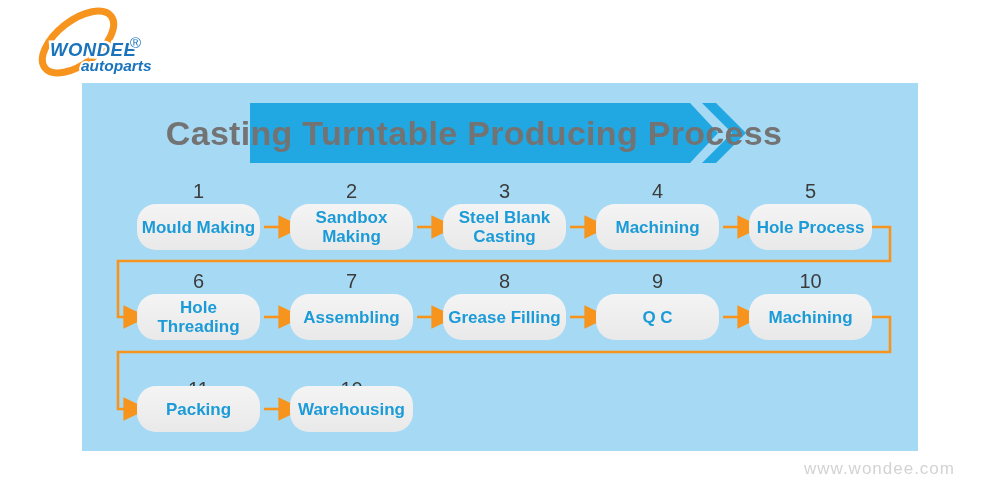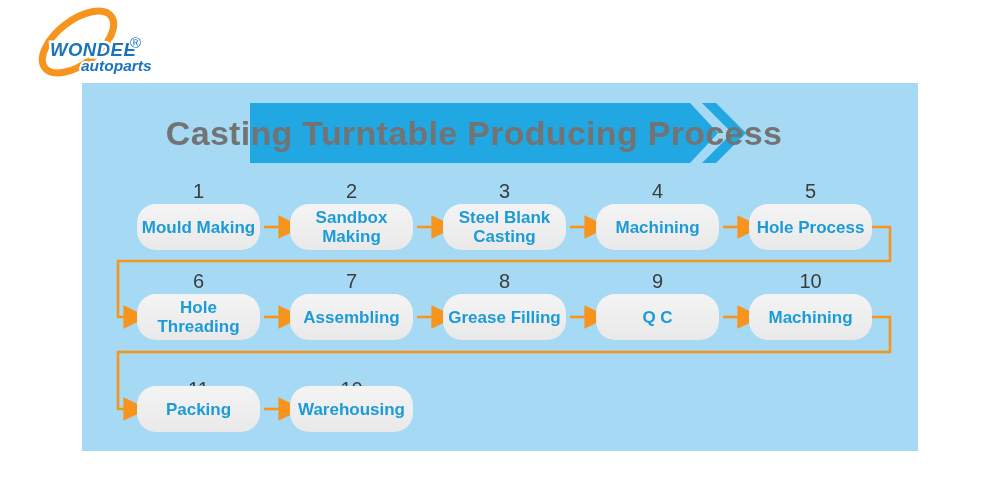--- a/index.html
+++ b/index.html
@@ -108,13 +108,14 @@
 <div class="box rb2 c1">Hole
 Threading</div>
 <div class="box rb2 c2">Assembling</div>
 <div class="box rb2 c3">Grease Filling</div>
 <div class="box rb2 c4">Q C</div>
 <div class="box rb2 c5">Machining</div>
 <div class="box rb3 c1">Packing</div>
 <div class="box rb3 c2">Warehousing</div>
 
 <div class="footer">
+  <span>www.wondee.com</span>
 </div>
 
 </body></html>

